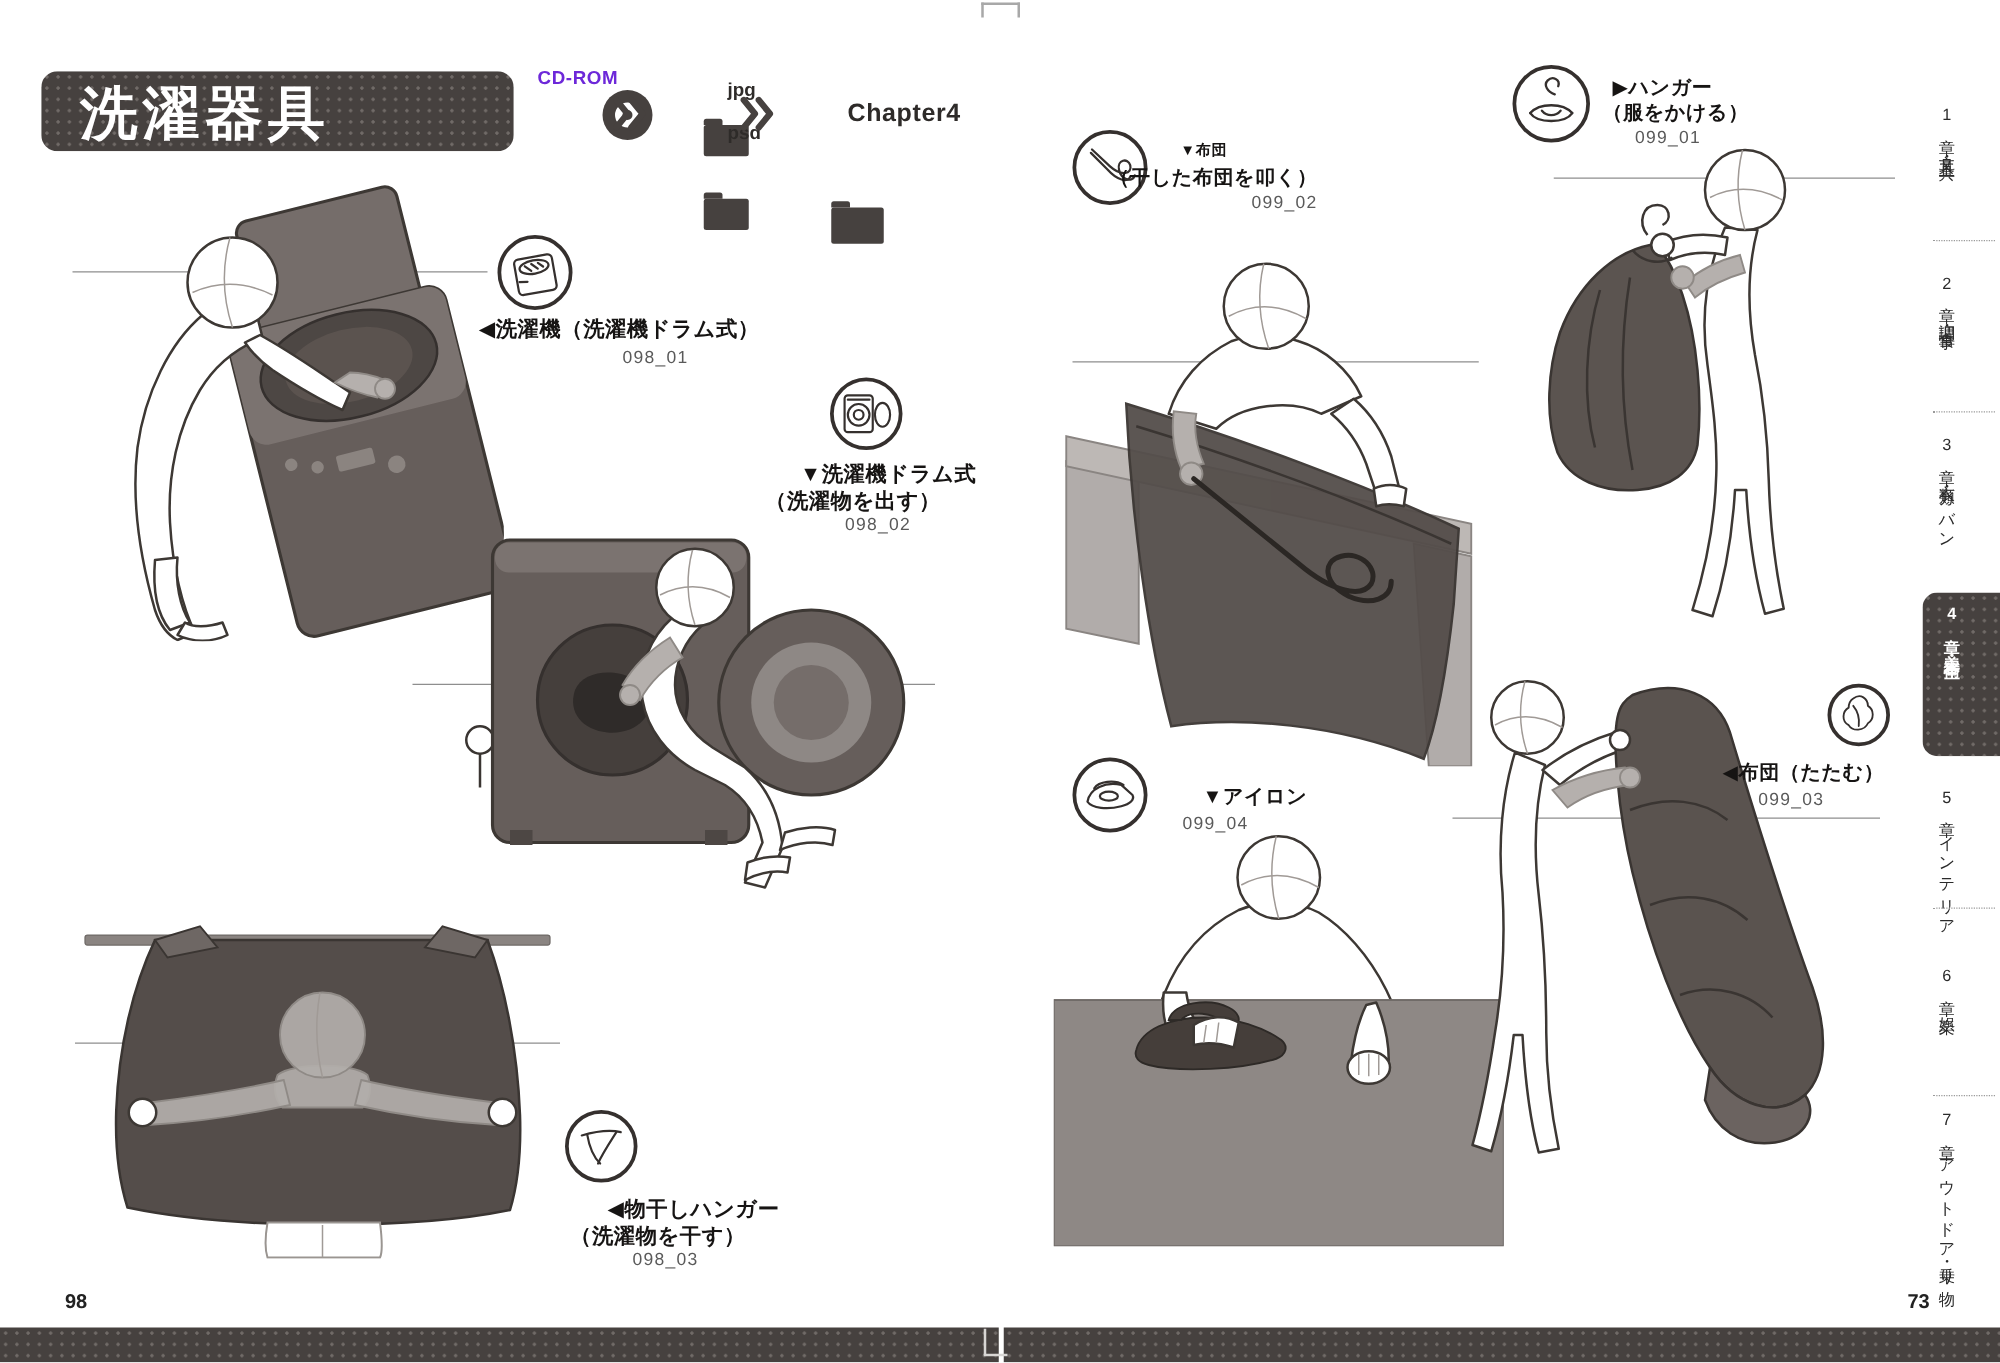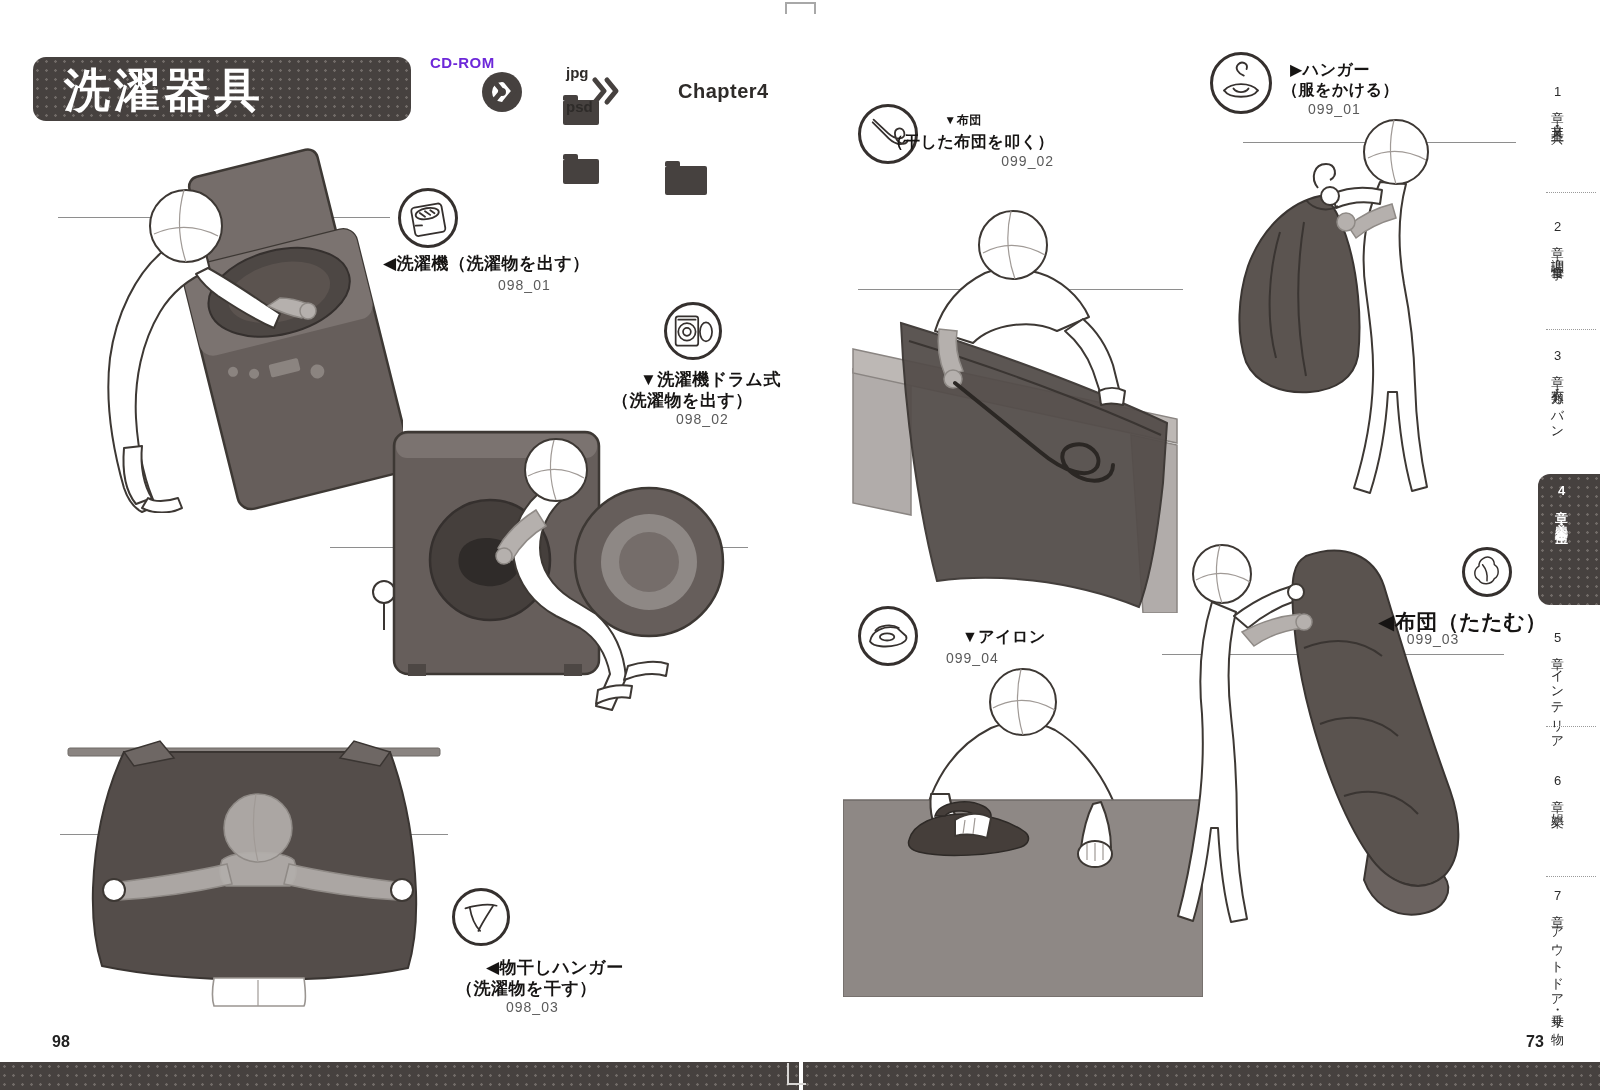--- a/index.html
+++ b/index.html
@@ -15,21 +15,21 @@
   .header-box{left:33px;top:57px;width:378px;height:64px;border-radius:13px;}
   .header-title{left:64px;top:62px;font-size:46px;font-weight:700;color:#fff;letter-spacing:4px;line-height:56px;}
 
   
   .cd-label{font-size:15px;font-weight:700;color:#6d28d9;letter-spacing:0.5px;}
   .disc{width:40px;height:40px;border-radius:50%;background:var(--panel-dark,#46413f);position:relative;}
   .disc::before{content:"";position:absolute;inset:10px;border:6px solid #fff;border-radius:50%;}
   .folder{width:36px;height:25px;background:var(--panel-dark,#46413f);border-radius:2px;position:relative;}
   .folder::before{content:"";position:absolute;top:-5px;left:0;width:15px;height:5px;background:var(--panel-dark,#46413f);border-radius:2px 2px 0 0;}
   .folder.big{width:42px;height:29px;}
-  .flow-txt{font-size:15px;font-weight:700;color:#2e2b29;}
+  .flow-txt{font-size:15px;font-weight:700;color:#2e2b29;margin-left:16px;}
   .flow-chapter{font-size:20px;font-weight:700;color:#2e2b29;letter-spacing:0.5px;}
 
   
   .cap-t{font-weight:700;font-size:17px;color:#161413;letter-spacing:0.5px;white-space:nowrap;}
   .cap-c{font-size:14px;color:#5a5a5a;letter-spacing:1px;white-space:nowrap;}
   .circle-icon{border:3px solid #35302e;border-radius:50%;background:#fff;box-sizing:border-box;
                display:flex;align-items:center;justify-content:center;}
 
   .guide{height:1px;background:var(--guideline,#8e8e8e);}
 
@@ -232,21 +232,21 @@
   <div class="abs circle-icon" style="left:398px;top:188px;width:60px;height:60px;">
     <svg width="54" height="54" viewBox="0 0 60 60">
         <g transform="rotate(-10 30 30)">
       <rect x="13" y="16" width="34" height="32" rx="4" class="i"></rect>
       <ellipse cx="30" cy="25" rx="13" ry="6" class="i"></ellipse>
       <path class="i" d="M22,23 L27,28 M28,22 L33,27 M34,22 L38,26"></path>
       <path class="i" d="M15,36 L22,37"></path>
         </g>
     </svg>
   </div>
-  <div class="abs cap-t" style="left:383px;top:252px;">◀洗濯機（洗濯物を出す）</div>
+  <div class="abs cap-t" style="left:383px;top:252px;">◀洗濯機（洗濯機ドラム式）</div>
   <div class="abs cap-c" style="left:498px;top:277px;">098_01</div>
 
   <div class="abs circle-icon" style="left:664px;top:302px;width:58px;height:58px;">
     <svg width="52" height="52" viewBox="0 0 60 60">
       <rect x="10" y="13" width="26" height="34" rx="3" class="i"></rect>
       <circle cx="23" cy="31" r="10" class="i"></circle>
       <circle cx="23" cy="31" r="4.5" class="i"></circle>
       <ellipse cx="45" cy="31" rx="7" ry="11" class="i"></ellipse>
       <path class="i" d="M13,17 L33,17"></path>
     </svg>
@@ -297,21 +297,21 @@
   </div>
   <div class="abs cap-t" style="left:962px;top:627px;font-size:16px;">▼アイロン</div>
   <div class="abs cap-c" style="left:946px;top:650px;">099_04</div>
 
   <div class="abs circle-icon" style="left:1462px;top:547px;width:50px;height:50px;">
     <svg width="44" height="44" viewBox="0 0 60 60">
       <path class="i" d="M24,12 C32,6 40,12 40,20 C47,24 47,35 40,39 C36,48 23,48 19,41 C11,37 12,26 19,22 C19,16 21,14 24,12 Z"></path>
       <path class="i" d="M24,20 C29,26 31,34 30,42"></path>
     </svg>
   </div>
-  <div class="abs cap-t" style="left:1378px;top:608px;width:126px;text-align:right;font-size:21px;">◀布団（たたむ）</div>
+  <div class="abs cap-t" style="left:1378px;top:608px;width:126px;text-align:right;font-size:16px;">◀布団（たたむ）</div>
   <div class="abs cap-c" style="left:1378px;top:631px;width:110px;text-align:center;">099_03</div>
 
   <div class="abs vtab" style="left:1551px;top:84px;">
     <span>1章</span><span class="lab">文具・工具</span>
   </div>
   <div class="abs sep" style="left:1546px;top:192px;"></div>
   <div class="abs vtab" style="left:1551px;top:219px;">
     <span>2章</span><span class="lab">調理・食事</span>
   </div>
   <div class="abs sep" style="left:1546px;top:329px;"></div>

